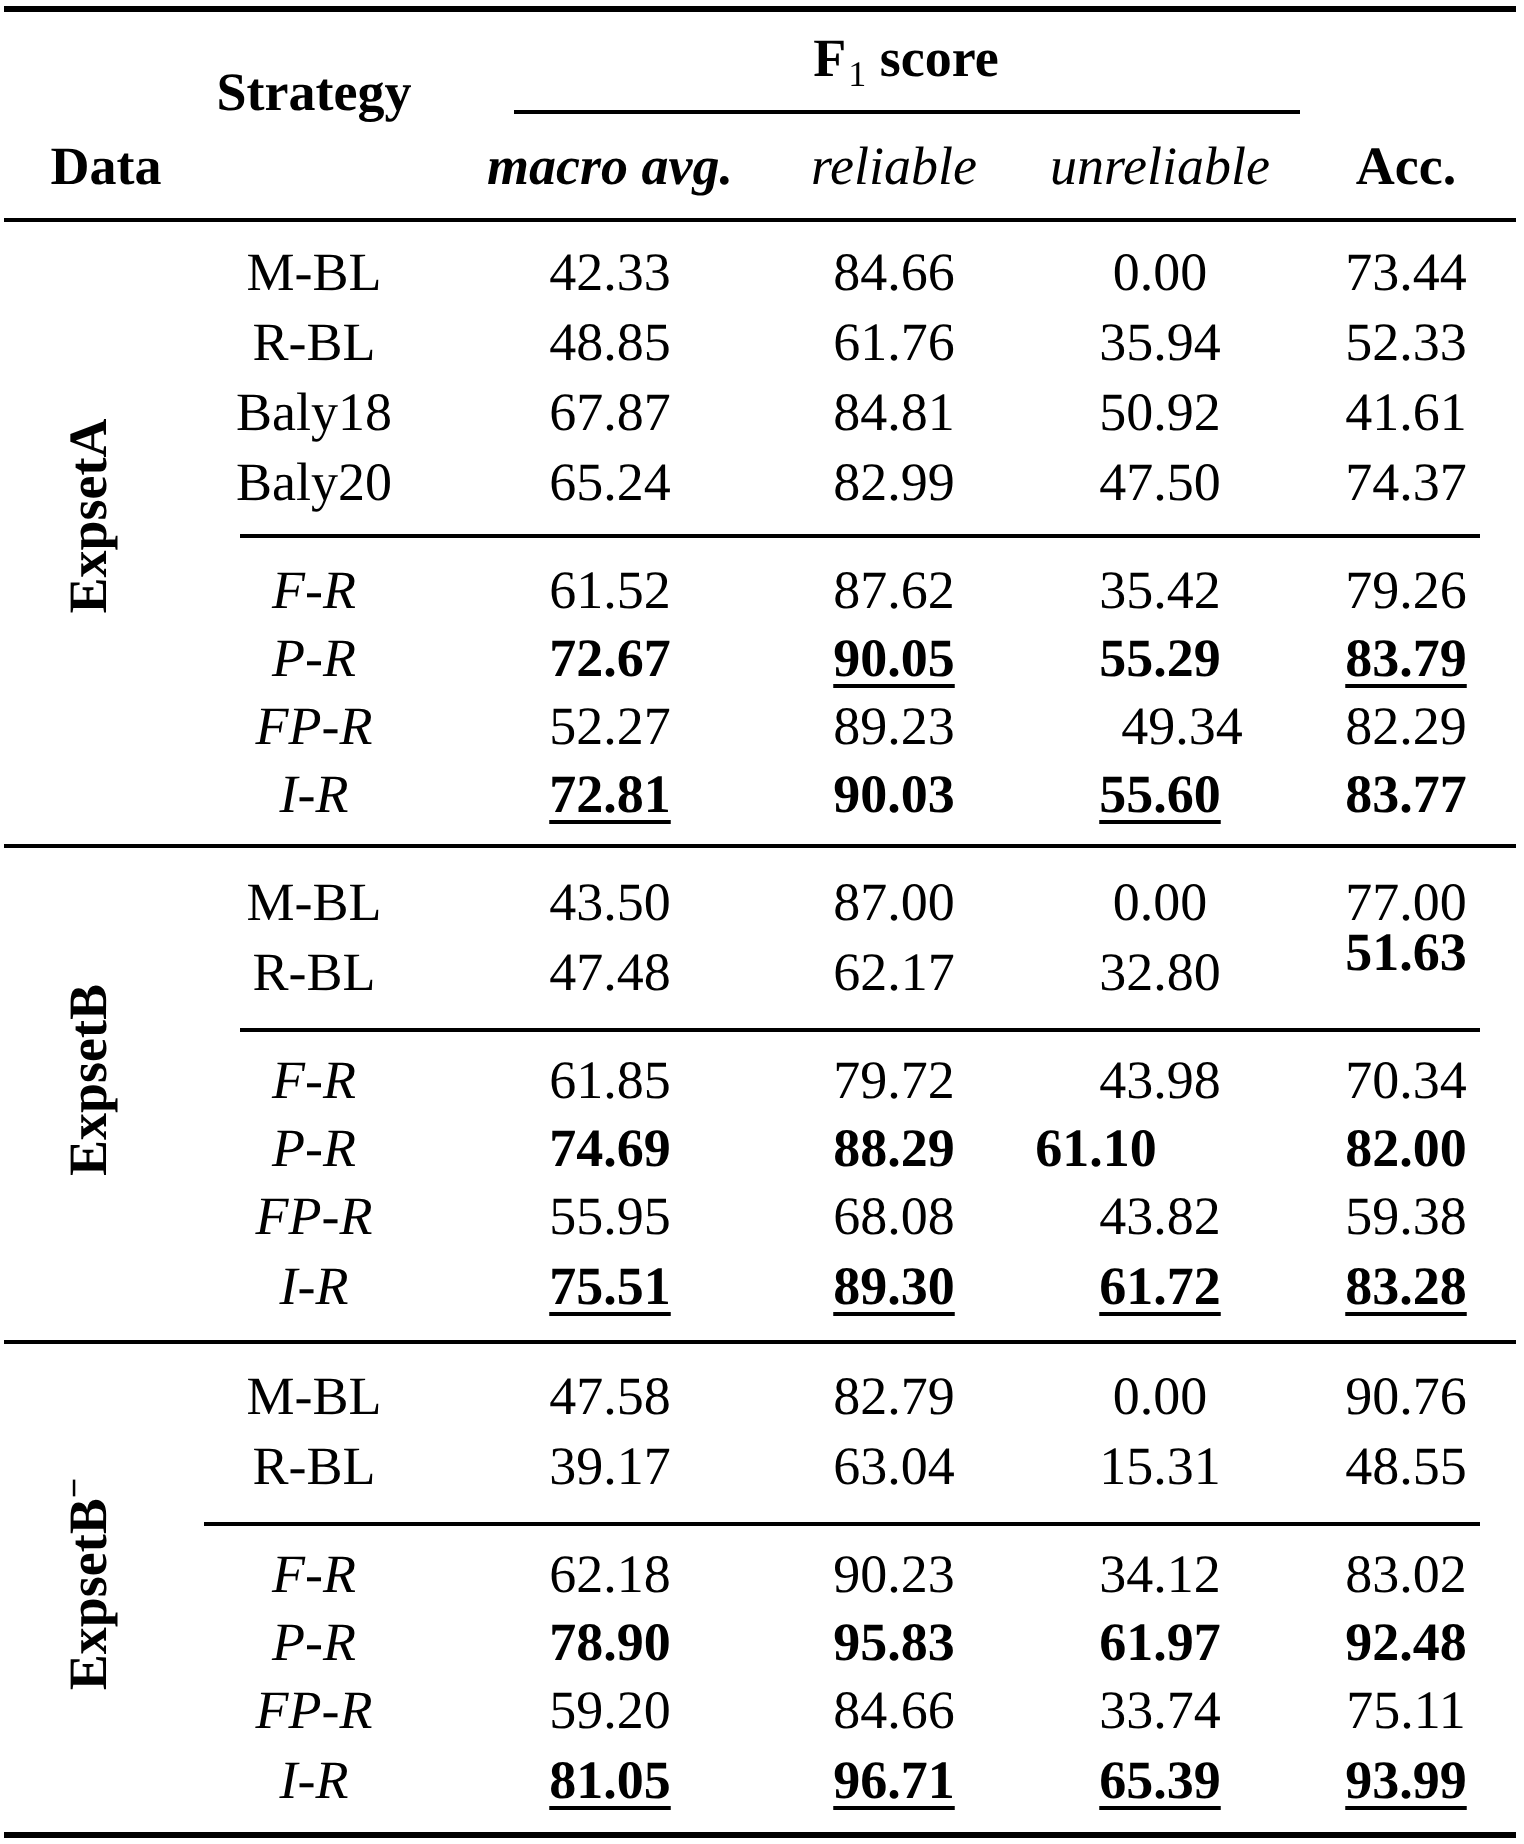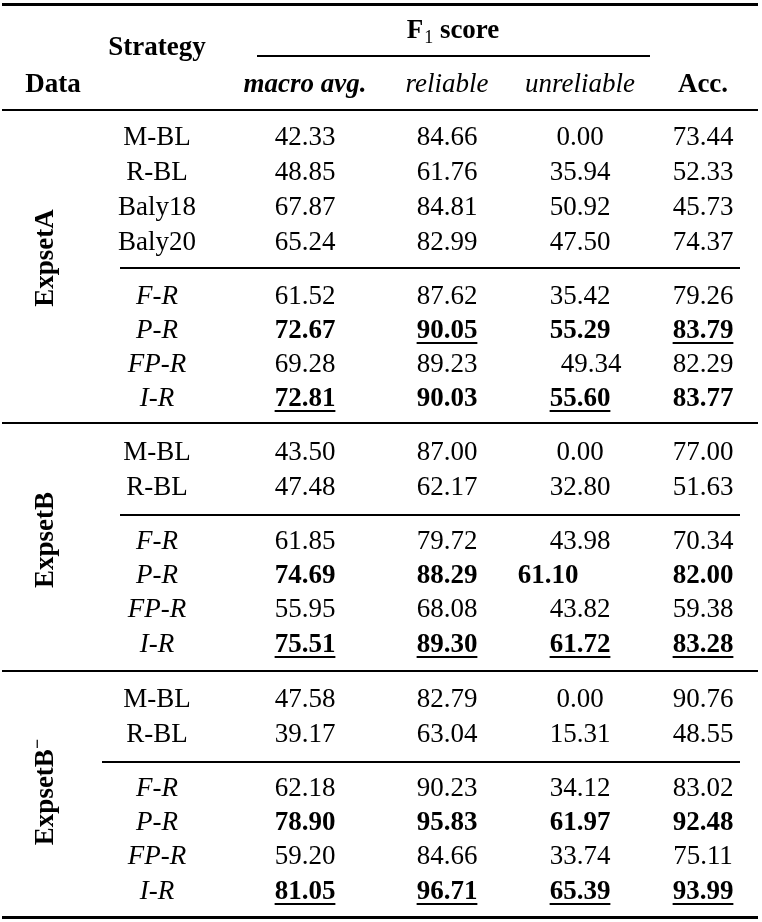--- a/index.html
+++ b/index.html
@@ -64,21 +64,21 @@
       <div class="cell" style="left: 305px; top: 154px;">48.85</div>
       <div class="cell" style="left: 447px; top: 154px;">61.76</div>
       <div class="cell" style="left: 580px; top: 154px;">35.94</div>
       <div class="cell" style="left: 703px; top: 154px;">52.33</div>
     </div>
     <div>
       <div class="cell" style="left: 157px; top: 189px;">Baly18</div>
       <div class="cell" style="left: 305px; top: 189px;">67.87</div>
       <div class="cell" style="left: 447px; top: 189px;">84.81</div>
       <div class="cell" style="left: 580px; top: 189px;">50.92</div>
-      <div class="cell" style="left: 703px; top: 189px;">45.73</div>
+      <div class="cell" style="left: 703px; top: 189px;">41.61</div>
     </div>
     <div>
       <div class="cell" style="left: 157px; top: 224px;">Baly20</div>
       <div class="cell" style="left: 305px; top: 224px;">65.24</div>
       <div class="cell" style="left: 447px; top: 224px;">82.99</div>
       <div class="cell" style="left: 580px; top: 224px;">47.50</div>
       <div class="cell" style="left: 703px; top: 224px;">74.37</div>
     </div>
     <div>
       <div class="cell strat-ital" style="left: 157px; top: 278px;">F-R</div>
@@ -89,21 +89,21 @@
     </div>
     <div>
       <div class="cell strat-ital" style="left: 157px; top: 312px;">P-R</div>
       <div class="cell bold" style="left: 305px; top: 312px;">72.67</div>
       <div class="cell bold uline" style="left: 447px; top: 312px;">90.05</div>
       <div class="cell bold" style="left: 580px; top: 312px;">55.29</div>
       <div class="cell bold uline" style="left: 703px; top: 312px;">83.79</div>
     </div>
     <div>
       <div class="cell strat-ital" style="left: 157px; top: 346px;">FP-R</div>
-      <div class="cell" style="left: 305px; top: 346px;">69.28</div>
+      <div class="cell" style="left: 305px; top: 346px;">52.27</div>
       <div class="cell" style="left: 447px; top: 346px;">89.23</div>
       <div class="cell" style="left: 580px; top: 346px; margin-left: 11px;">49.34</div>
       <div class="cell" style="left: 703px; top: 346px;">82.29</div>
     </div>
     <div>
       <div class="cell strat-ital" style="left: 157px; top: 380px;">I-R</div>
       <div class="cell bold uline" style="left: 305px; top: 380px;">72.81</div>
       <div class="cell bold" style="left: 447px; top: 380px;">90.03</div>
       <div class="cell bold uline" style="left: 580px; top: 380px;">55.60</div>
       <div class="cell bold" style="left: 703px; top: 380px;">83.77</div>
@@ -113,21 +113,21 @@
       <div class="cell" style="left: 305px; top: 434px;">43.50</div>
       <div class="cell" style="left: 447px; top: 434px;">87.00</div>
       <div class="cell" style="left: 580px; top: 434px;">0.00</div>
       <div class="cell" style="left: 703px; top: 434px;">77.00</div>
     </div>
     <div>
       <div class="cell" style="left: 157px; top: 469px;">R-BL</div>
       <div class="cell" style="left: 305px; top: 469px;">47.48</div>
       <div class="cell" style="left: 447px; top: 469px;">62.17</div>
       <div class="cell" style="left: 580px; top: 469px;">32.80</div>
-      <div class="cell" style="left: 703px; top: 469px;">51.63</div>
+      <div class="cell" style="left: 703px; top: 459px; font-weight: bold;">51.63</div>
     </div>
     <div>
       <div class="cell strat-ital" style="left: 157px; top: 523px;">F-R</div>
       <div class="cell" style="left: 305px; top: 523px;">61.85</div>
       <div class="cell" style="left: 447px; top: 523px;">79.72</div>
       <div class="cell" style="left: 580px; top: 523px;">43.98</div>
       <div class="cell" style="left: 703px; top: 523px;">70.34</div>
     </div>
     <div>
       <div class="cell strat-ital" style="left: 157px; top: 557px;">P-R</div>

